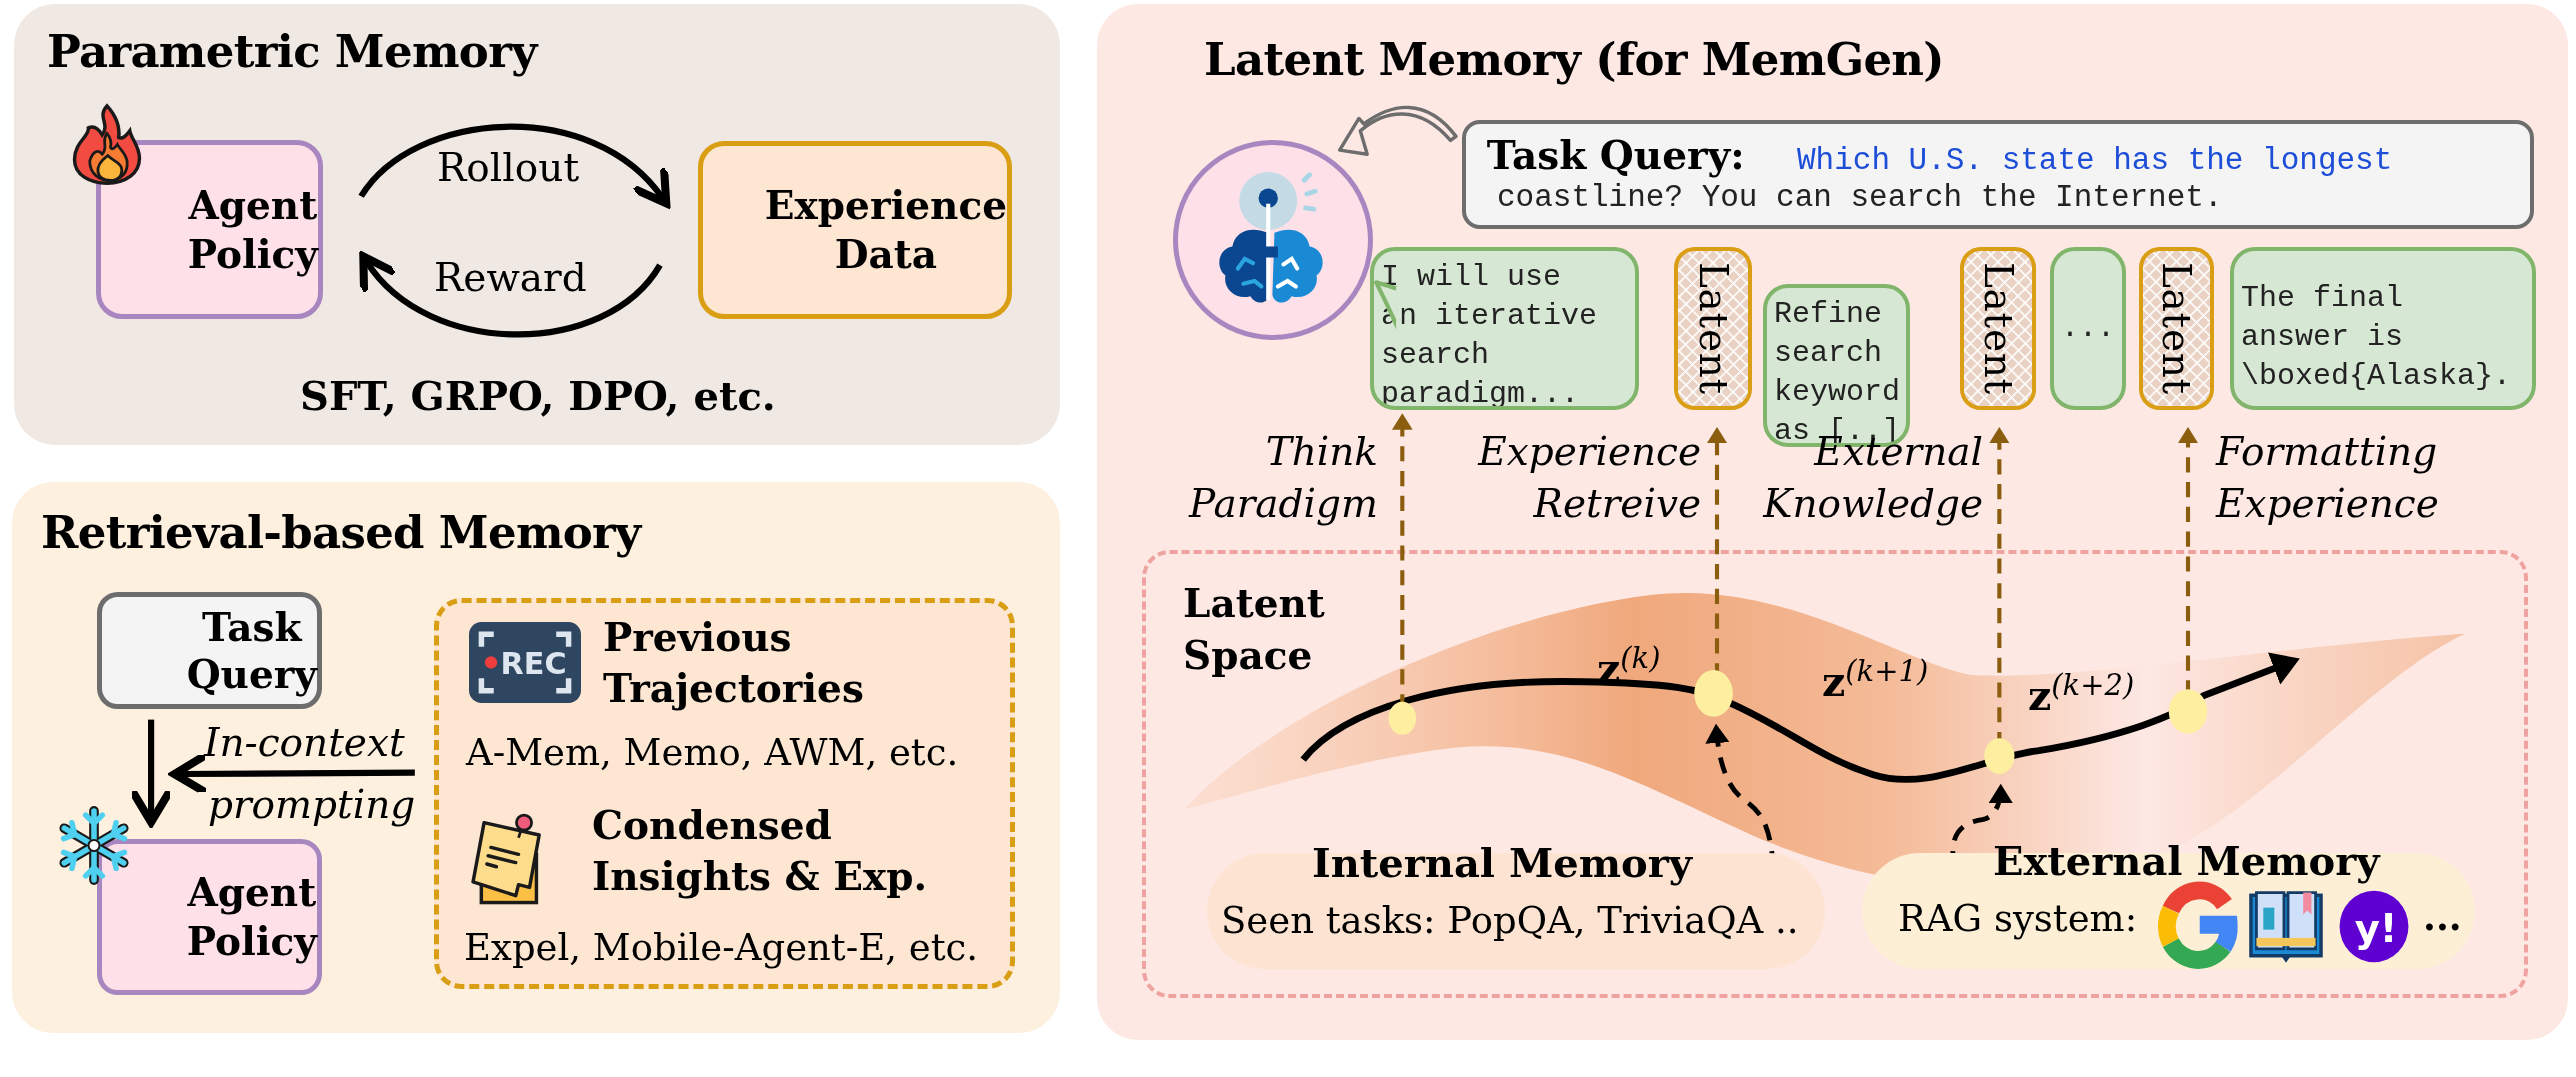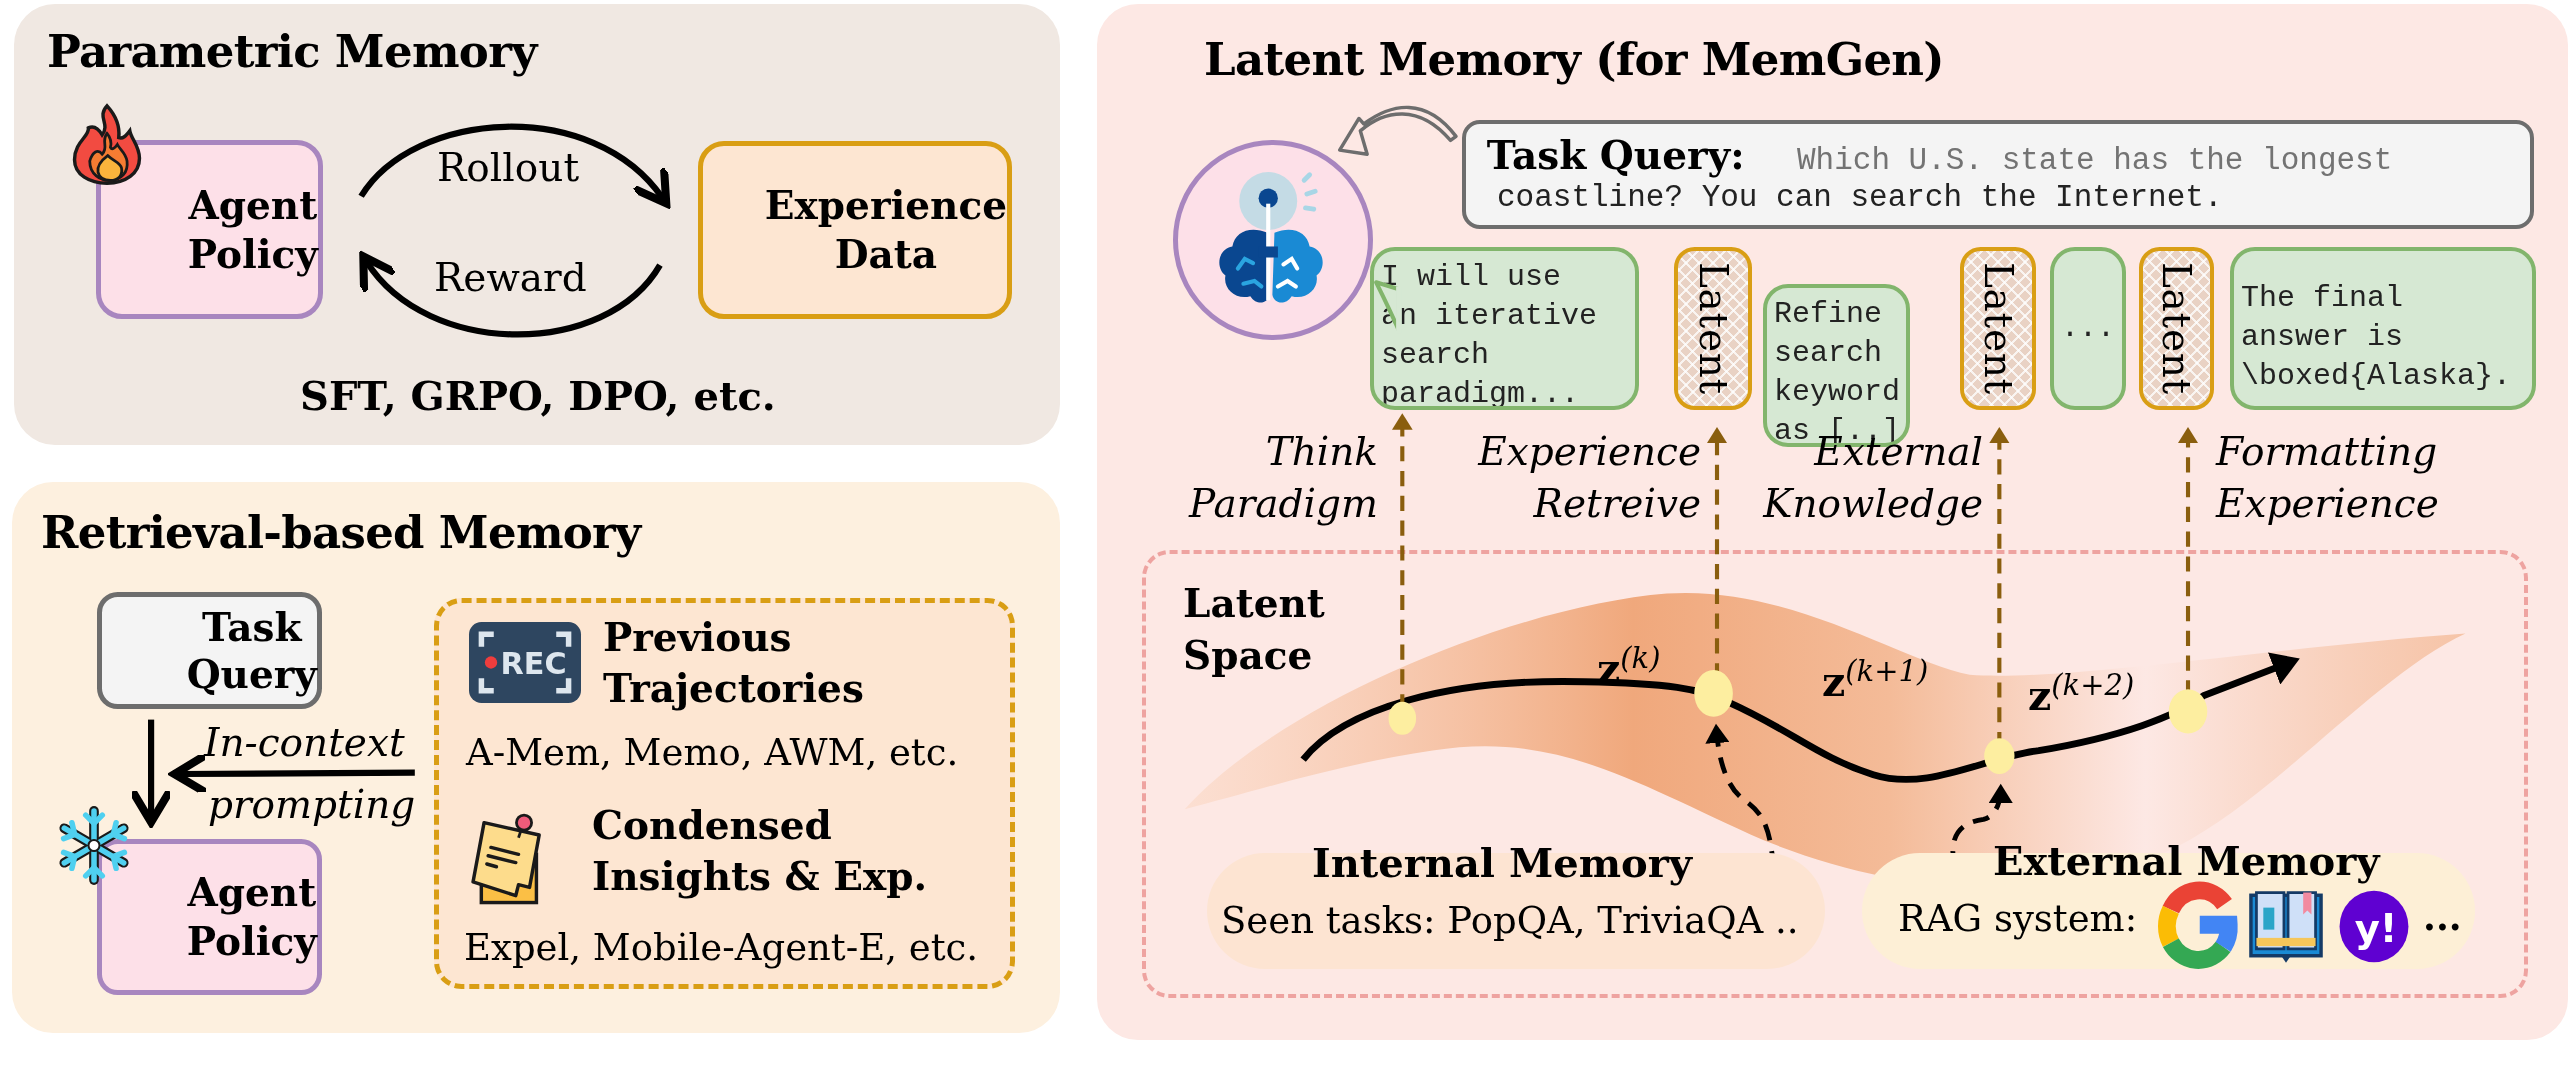--- a/index.html
+++ b/index.html
@@ -166,21 +166,21 @@
       </g>
   </svg>
 </div>
 
 <svg width="2576" height="1077" viewBox="0 0 3740 1564">
   <path d="M2106 204 C2060 150 2010 160 1975 190 L1985 224 L1945 218 L1973 172 L1980 180 C2020 150 2070 140 2114 198 Z" fill="#fde8e4" stroke="#6d6d6d" stroke-width="5" stroke-linejoin="round"></path>
 </svg>
 
 <div class="abs" style="left:1462px; top:120px; width:1072px; height:109px; box-sizing:border-box; background:#f4f4f4; border:4.8px solid #6d6d6d; border-radius:18px;">
   <span class="label serif" style="left:20.7px; top:8.3px; font-size:39px; font-weight:bold;">Task Query:</span>
-  <span class="label mono" style="left:331px; top:19px; font-size:31px; color:#737373;">Which U.S. state has the longest</span>
+  <span class="label mono" style="left:331px; top:19px; font-size:31px; color:#1d4ed8;">Which U.S. state has the longest</span>
   <span class="label mono" style="left:31px; top:56px; font-size:31px; color:#222;">coastline? You can search the Internet.</span>
 </div>
 
 <div class="gbox" style="left:1370px; top:247px; width:269px; height:163px;">I will use
 an iterative
 search
 paradigm...</div>
 <svg width="2576" height="1077" viewBox="0 0 3740 1564">
   <path d="M2031 420 L1998 410 Q2018 450 2031 480 Z" fill="#d6e8d3" stroke="#82b56c" stroke-width="6" stroke-linejoin="round"></path>
   <line x1="2031" y1="416" x2="2031" y2="484" stroke="#d6e8d3" stroke-width="8"></line>

